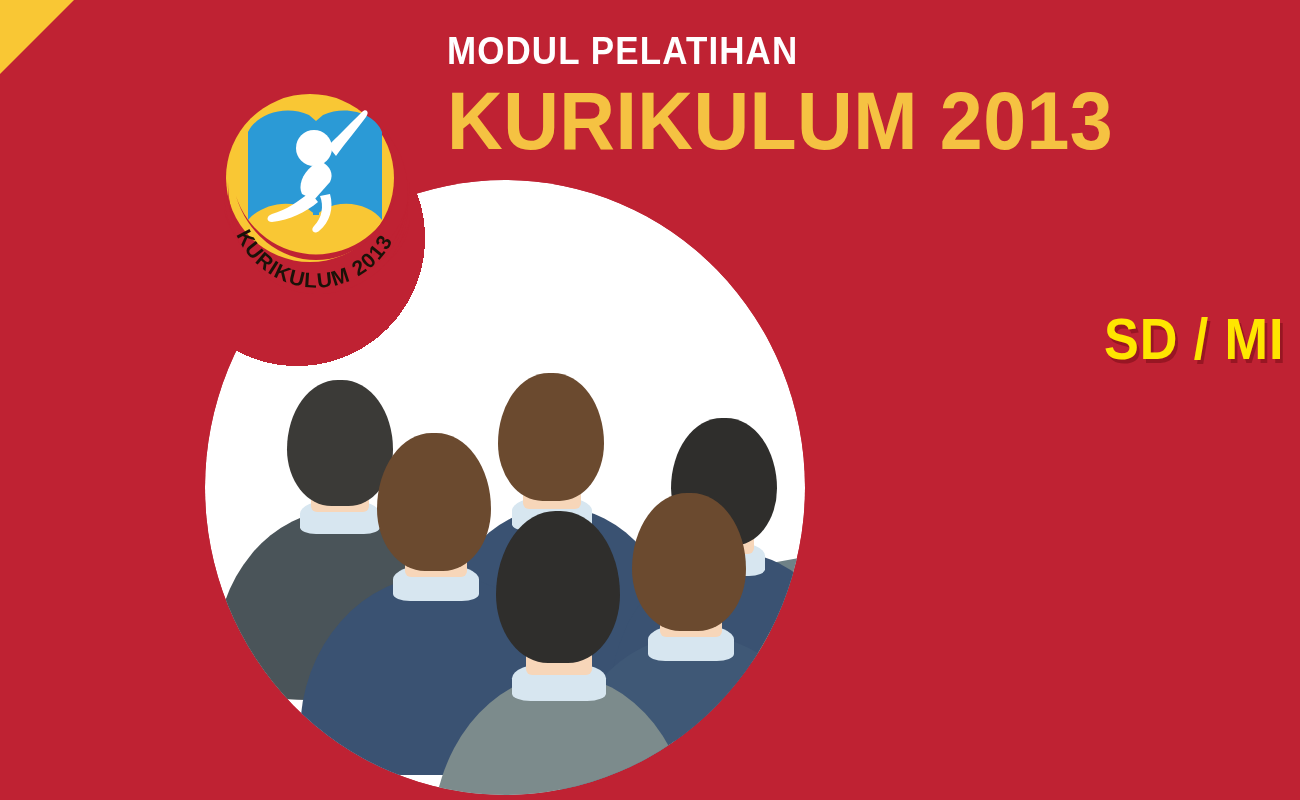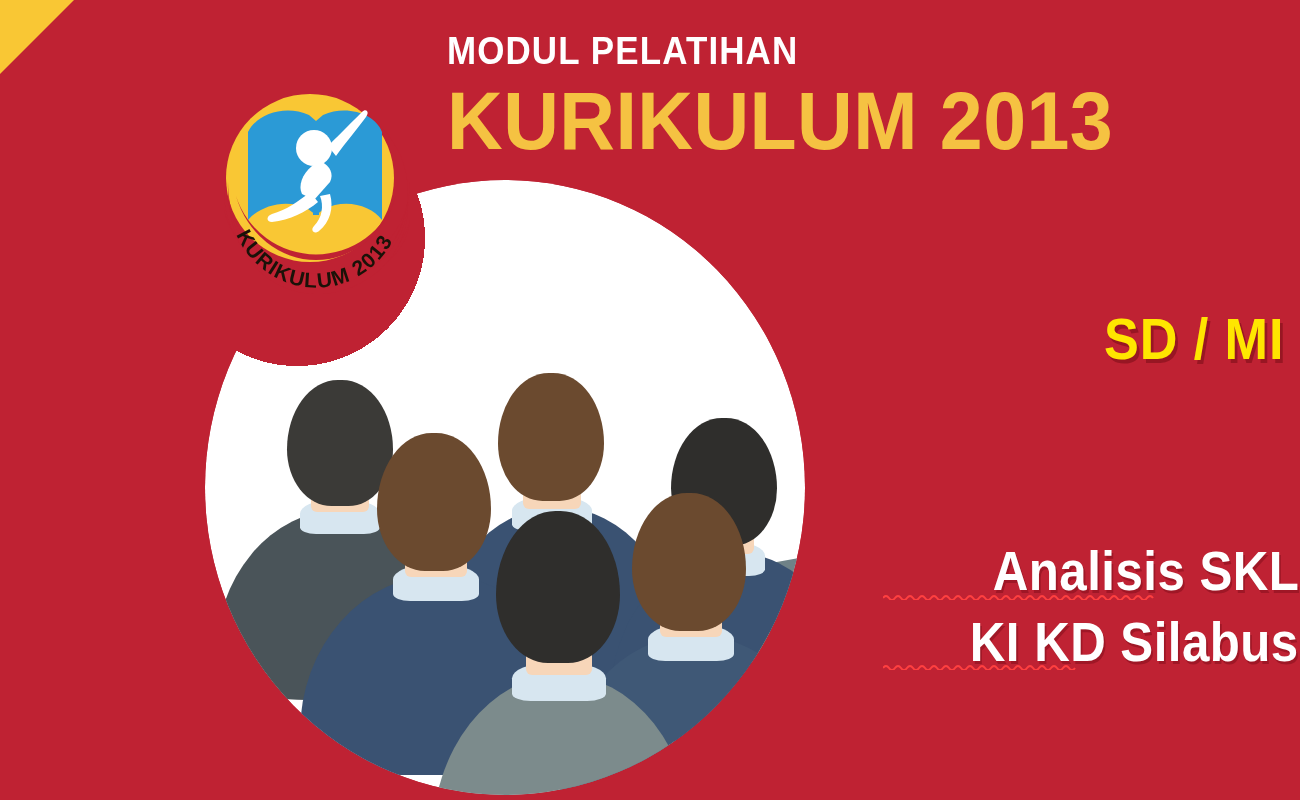--- a/index.html
+++ b/index.html
@@ -302,35 +302,14 @@
       <path d="M16,104 A 92,92 0 0 0 200,118 L200,112 A 90,108 0 0 1 16,104 Z" fill="#bf2233"></path>
 
       <text font-family="'Liberation Sans', sans-serif" font-size="21" font-weight="700" fill="#1a1208" letter-spacing="1.2">
         <textPath href="#arcPath" startOffset="6%">KURIKULUM 2013</textPath>
       </text>
     </svg>
   </div>
 
   <div class="sd-mi">SD  / MI</div>
 
-  <div class="subtitle-block">
-    <div style="position:relative;">
-      <span class="subtitle-line">Analisis SKL</span>
-      <svg class="squiggle" style="right:6px; width:290px;" viewBox="0 0 290 7" preserveAspectRatio="none">
-        <path d="M0,5 Q3,1 6,5 T12,5 T18,5 T24,5 T30,5 T36,5 T42,5 T48,5 T54,5 T60,5
-                 T66,5 T72,5 T78,5 T84,5 T90,5 T96,5 T102,5 T108,5 T114,5 T120,5
-                 T126,5 T132,5 T138,5 T144,5 T150,5 T156,5 T162,5 T168,5 T174,5
-                 T180,5 T186,5 T192,5 T198,5 T204,5 T210,5 T216,5 T222,5 T228,5
-                 T234,5 T240,5 T246,5 T252,5 T258,5 T264,5 T270,5" stroke="#ff4040" stroke-width="2" fill="none"></path>
-      </svg>
-    </div>
-    <div style="position:relative; margin-top:8px;">
-      <span class="subtitle-line">KI KD Silabus</span>
-      <svg class="squiggle" style="right:10px; width:200px;" viewBox="0 0 200 7" preserveAspectRatio="none">
-        <path d="M0,5 Q3,1 6,5 T12,5 T18,5 T24,5 T30,5 T36,5 T42,5 T48,5 T54,5 T60,5
-                 T66,5 T72,5 T78,5 T84,5 T90,5 T96,5 T102,5 T108,5 T114,5 T120,5
-                 T126,5 T132,5 T138,5 T144,5 T150,5 T156,5 T162,5 T168,5 T174,5
-                 T180,5 T186,5 T192,5" stroke="#ff4040" stroke-width="2" fill="none"></path>
-      </svg>
-    </div>
-  </div>
 
 </div>
 
 </body></html>

